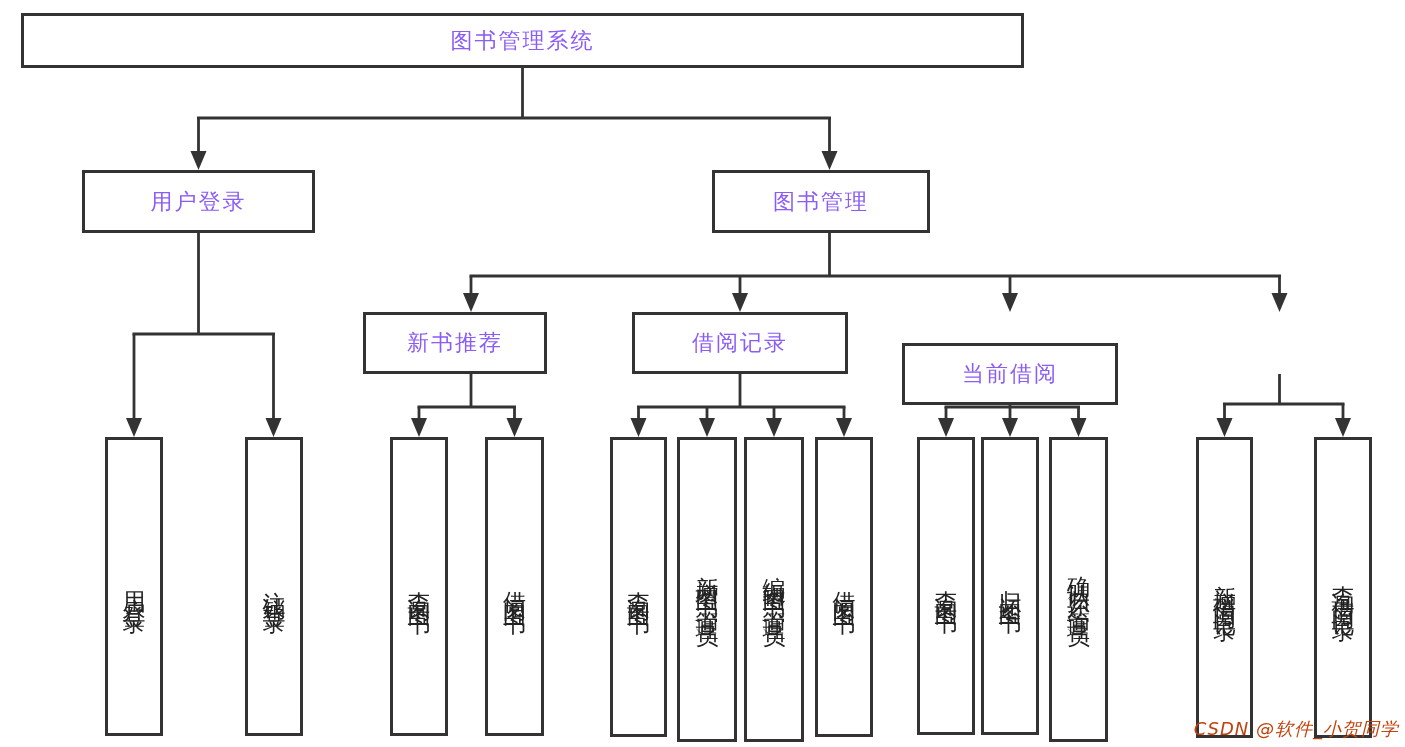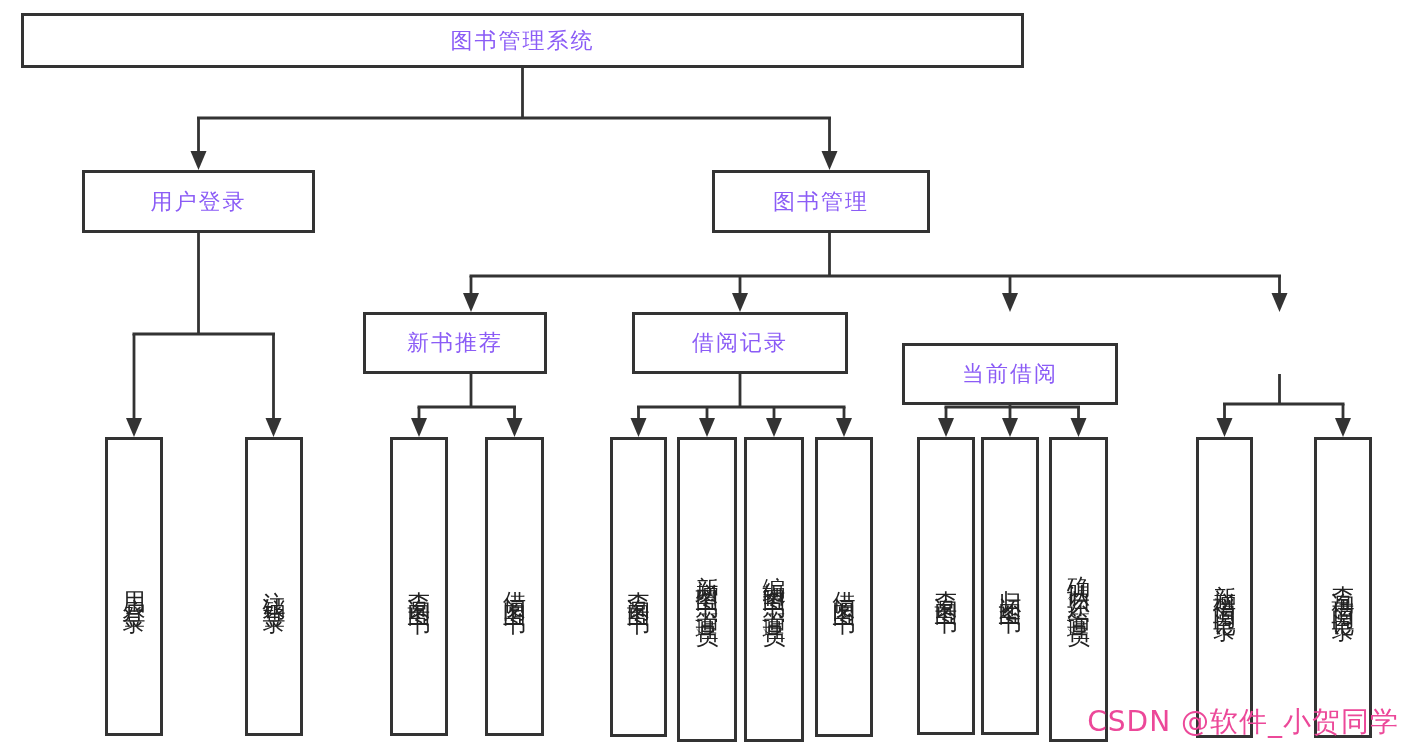--- a/index.html
+++ b/index.html
@@ -46,24 +46,25 @@
     text-orientation: mixed;
     font-size: 23px;
     letter-spacing: 7px;
     line-height: 1;
     color: #222222;
   }
   .watermark {
     position: absolute;
     right: 6px;
     bottom: 6px;
-    font-size: 28px;
-    color: #ec4899;
+    font-size: 18px;
+    color: #c2410c;
     letter-spacing: 1px;
     white-space: nowrap;
+    font-style: italic;
   }
 </style>
 </head>
 <body>
 
 <div id="stage">
 
   <svg class="wires" width="1405" height="747" viewBox="0 0 1405 747">
     <g stroke="#333333" stroke-width="2.8" fill="none">
 

